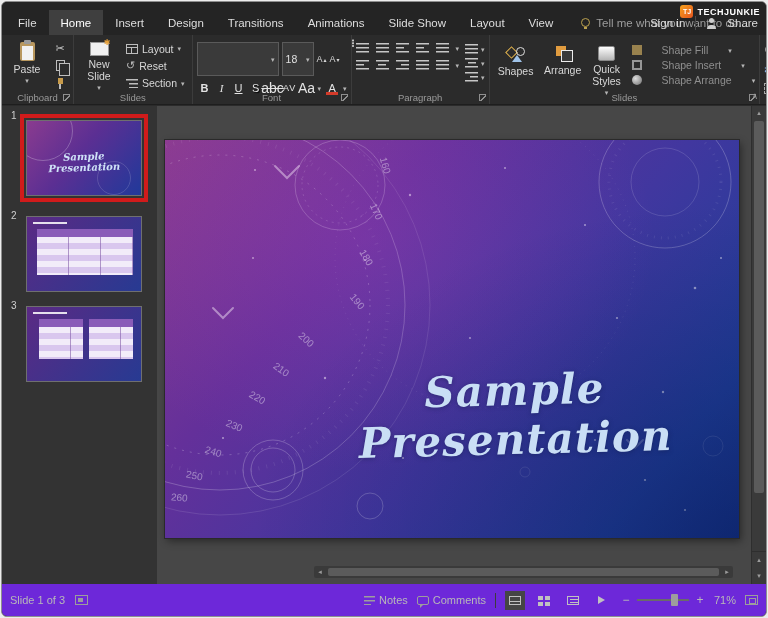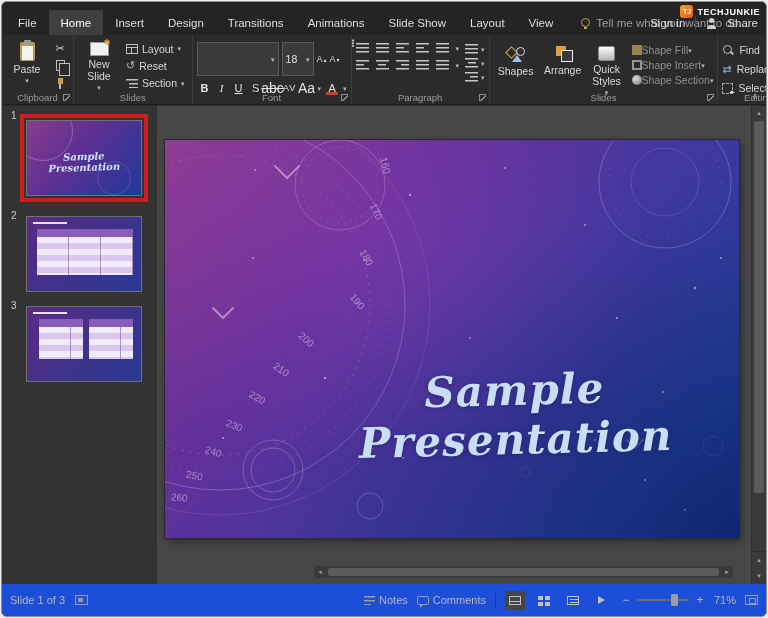--- a/index.html
+++ b/index.html
@@ -79,21 +79,21 @@
   .drawgrp{display:flex;gap:2px;padding-top:2px}
   .icon-shapes{width:22px;height:19px;position:relative}
   .icon-shapes .sh1{position:absolute;left:2px;top:4px;width:9px;height:9px;border:1.5px solid #e5b54d;transform:rotate(45deg)}
   .icon-shapes .sh2{position:absolute;left:11px;top:3px;width:9px;height:9px;border:1.5px solid #dcdcdc;border-radius:50%}
   .icon-shapes .sh3{position:absolute;left:7px;top:11px;width:0;height:0;border-left:5px solid transparent;border-right:5px solid transparent;border-bottom:7px solid #9fc3e8}
   .icon-arrange{width:20px;height:18px;position:relative}
   .icon-arrange::before{content:"";position:absolute;left:3px;top:2px;width:10px;height:10px;background:#e19c3f}
   .icon-arrange::after{content:"";position:absolute;left:8px;top:6px;width:10px;height:10px;background:#3a3a3a;border:1.5px solid #ececec}
   .icon-qstyle{width:17px;height:15px;border-radius:2px;background:linear-gradient(#fdfdfd,#b5b5b5);border:1px solid #888;margin-top:2px}
   .dcol{display:flex;flex-direction:column;gap:3px;padding-top:4px;margin-left:4px}
-  .drow{display:flex;align-items:center;gap:0;font-size:10.5px;color:#8f8f8f;white-space:nowrap}
+  .drow{display:flex;align-items:center;gap:20px;font-size:10.5px;color:#8f8f8f;white-space:nowrap}
   .sw-fill{width:10px;height:10px;background:#b59858;opacity:.8}
   .sw-outline{width:10px;height:10px;border:2px solid #979797}
   .sw-effects{width:10px;height:10px;border-radius:50%;background:radial-gradient(circle at 35% 35%,#ddd,#6d6d6d)}
 
   .editgrp{display:flex;flex-direction:column;gap:3px;padding-top:4px;min-width:72px}
   .erow{display:flex;align-items:center;gap:5px;height:16px;font-size:10.5px;color:#d8d8d8;white-space:nowrap}
   .icon-find{width:12px;height:12px;position:relative}
   .icon-find::before{content:"";position:absolute;left:1px;top:1px;width:7px;height:7px;border:1.5px solid #bdbdbd;border-radius:50%}
   .icon-find::after{content:"";position:absolute;left:8px;top:8px;width:4px;height:1.5px;background:#bdbdbd;transform:rotate(45deg)}
   .icon-replace{color:#8ab4e8;font-size:11px;line-height:1}
@@ -126,21 +126,21 @@
   .vscroll{position:absolute;right:0;top:0;bottom:0;width:15px;background:#3a3a3a;border-left:1px solid #2e2e2e}
   .vs-arrow{height:14px;display:flex;align-items:center;justify-content:center;font-size:7px;color:#9d9d9d}
   .vs-thumb{position:absolute;left:2px;right:2px;top:15px;height:372px;background:#5b5b5b;border-radius:2px}
   .vs-nav{position:absolute;left:0;right:0;bottom:0;display:flex;flex-direction:column;border-top:1px solid #2e2e2e}
   .vs-nav .vs-arrow{height:16px}
   .hscroll{position:absolute;left:157px;right:18px;bottom:6px;height:12px;background:#3a3a3a;border-radius:2px;display:flex;align-items:center}
   .hs-arrow{width:12px;text-align:center;font-size:7px;color:#9d9d9d}
   .hs-thumb{flex:1;height:8px;margin:0 2px;background:#5b5b5b;border-radius:2px}
 
   
-  .statusbar{position:absolute;left:0;right:0;bottom:0;height:32px;background:#1d4ed8;display:flex;align-items:center;font-size:11px;color:#b8b8b8;padding:0 8px}
+  .statusbar{position:absolute;left:0;right:0;bottom:0;height:32px;background:#6d28d9;display:flex;align-items:center;font-size:11px;color:#b8b8b8;padding:0 8px}
   .sb-left{display:flex;align-items:center;gap:10px}
   .icon-display{width:13px;height:10px;border:1px solid #9d9d9d;position:relative}
   .icon-display::after{content:"";position:absolute;left:2px;top:2px;width:5px;height:4px;background:#9d9d9d}
   .sb-right{margin-left:auto;display:flex;align-items:center;gap:9px}
   .sb-item{display:flex;align-items:center;gap:4px}
   .icon-notes{width:11px;height:9px;background:linear-gradient(#9d9d9d,#9d9d9d) 0 0/11px 1.5px no-repeat,linear-gradient(#9d9d9d,#9d9d9d) 0 4px/11px 1.5px no-repeat,linear-gradient(#9d9d9d,#9d9d9d) 0 8px/7px 1.5px no-repeat}
   .icon-comment{width:12px;height:9px;border:1px solid #9d9d9d;border-radius:2px;position:relative}
   .icon-comment::after{content:"";position:absolute;left:2px;bottom:-4px;width:0;height:0;border-top:4px solid #9d9d9d;border-right:4px solid transparent}
   .sb-sep{width:1px;height:15px;background:#3c3c3c}
   .viewbtn{width:20px;height:19px;display:flex;align-items:center;justify-content:center}
@@ -337,21 +337,21 @@
             <span>Shape Fill</span>
             <span class="caret">▾</span>
           </span>
           <span class="drow">
             <span class="sw-outline"></span>
             <span>Shape Insert</span>
             <span class="caret">▾</span>
           </span>
           <span class="drow">
             <span class="sw-effects"></span>
-            <span>Shape Section</span>
+            <span>Shape Arrange</span>
             <span class="caret">▾</span>
           </span>
         </div>
       </div>
       <span class="group-label">Slides</span>
       <span class="launcher"></span>
     </div>
 
     <div class="group" style="border-right:none">
       <div class="editgrp">

